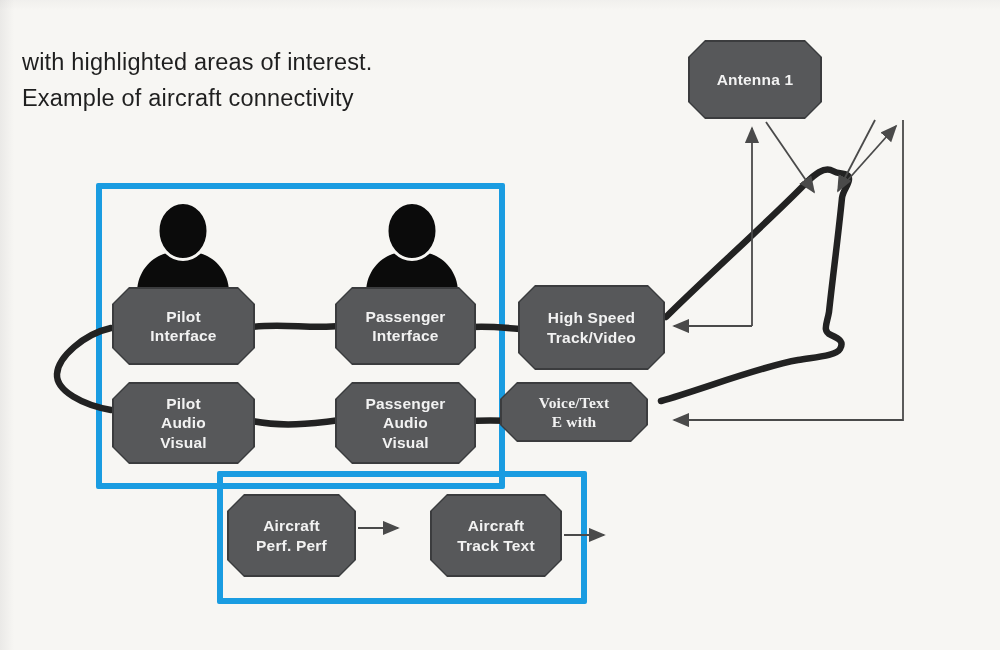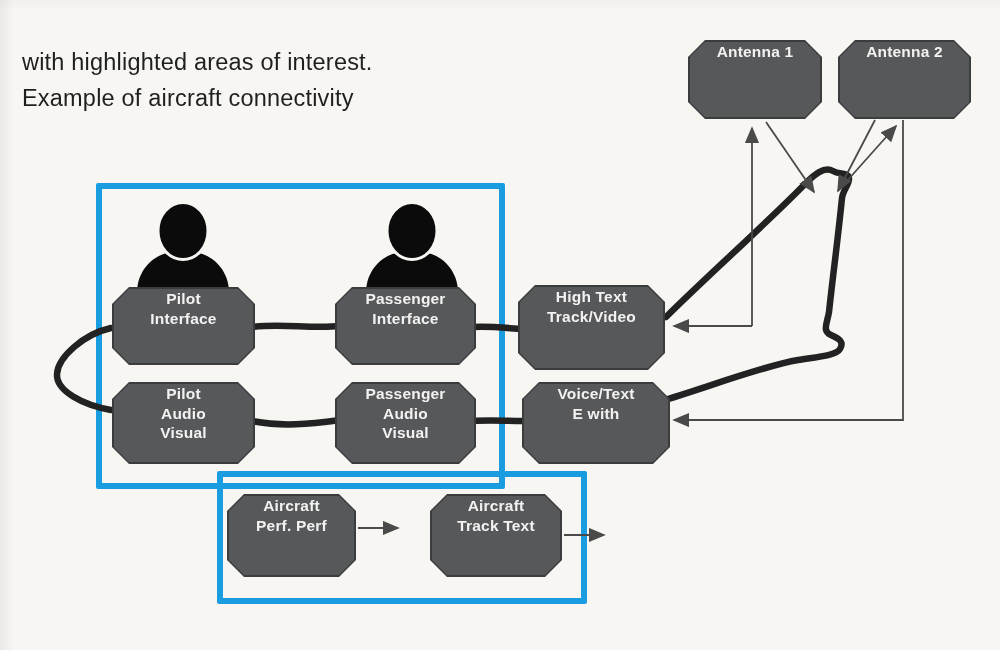--- a/index.html
+++ b/index.html
@@ -38,32 +38,32 @@
   
   .box{
     position:absolute;z-index:3;
     background:var(--box-border);
     clip-path:polygon(17px 0,calc(100% - 17px) 0,100% 17px,100% calc(100% - 17px),calc(100% - 17px) 100%,17px 100%,0 calc(100% - 17px),0 17px);
   }
   .box-inner{
     position:absolute;inset:2px;
     background:var(--box-fill);
     clip-path:polygon(15px 0,calc(100% - 15px) 0,100% 15px,100% calc(100% - 15px),calc(100% - 15px) 100%,15px 100%,0 calc(100% - 15px),0 15px);
-    display:flex;flex-direction:column;align-items:center;
+    display:flex;flex-direction:column;align-items:center;justify-content:center;
     color:var(--box-text);font-size:15.5px;font-weight:600;line-height:19.5px;
     text-align:center;letter-spacing:0.2px;
   }
   .b-antenna1{left:688px;top:40px;width:134px;height:79px;}
   .b-antenna2{left:838px;top:40px;width:133px;height:79px;}
   .b-pilot-if{left:112px;top:287px;width:143px;height:78px;}
   .b-pass-if{left:335px;top:287px;width:141px;height:78px;}
   .b-hsd{left:518px;top:285px;width:147px;height:85px;}
   .b-pilot-av{left:112px;top:382px;width:143px;height:82px;}
   .b-pass-av{left:335px;top:382px;width:141px;height:82px;}
-  .b-voice{left:522px;top:382px;width:148px;height:82px;}
+  .b-voice{left:500px;top:382px;width:148px;height:60px;font-family:Liberation Serif, serif;}
   .b-perf{left:227px;top:494px;width:129px;height:83px;}
   .b-track{left:430px;top:494px;width:132px;height:83px;}
 </style>
 </head>
 <body>
 
 <div class="stage">
 
   <div class="title">
     <div>with highlighted areas of interest.</div>
@@ -118,43 +118,38 @@
       <ellipse cx="183" cy="231" rx="25" ry="28.5" fill="#0b0b0b" stroke="#f7f6f3" stroke-width="3"></ellipse>
     </g>
   </svg>
 
   <div class="box b-antenna1">
     <div class="box-inner">
       <span>Antenna 1</span>
     </div>
   </div>
 
-  <div class="box b-antenna2">
-    <div class="box-inner">
-      <span>Antenna 2</span>
-    </div>
-  </div>
 
   <div class="box b-pilot-if">
     <div class="box-inner">
       <span>Pilot</span>
       <span>Interface</span>
     </div>
   </div>
 
   <div class="box b-pass-if">
     <div class="box-inner">
       <span>Passenger</span>
       <span>Interface</span>
     </div>
   </div>
 
   <div class="box b-hsd">
     <div class="box-inner">
-      <span>High Text</span>
+      <span>High Speed</span>
       <span>Track/Video</span>
     </div>
   </div>
 
   <div class="box b-pilot-av">
     <div class="box-inner">
       <span>Pilot</span>
       <span>Audio</span>
       <span>Visual</span>
     </div>

